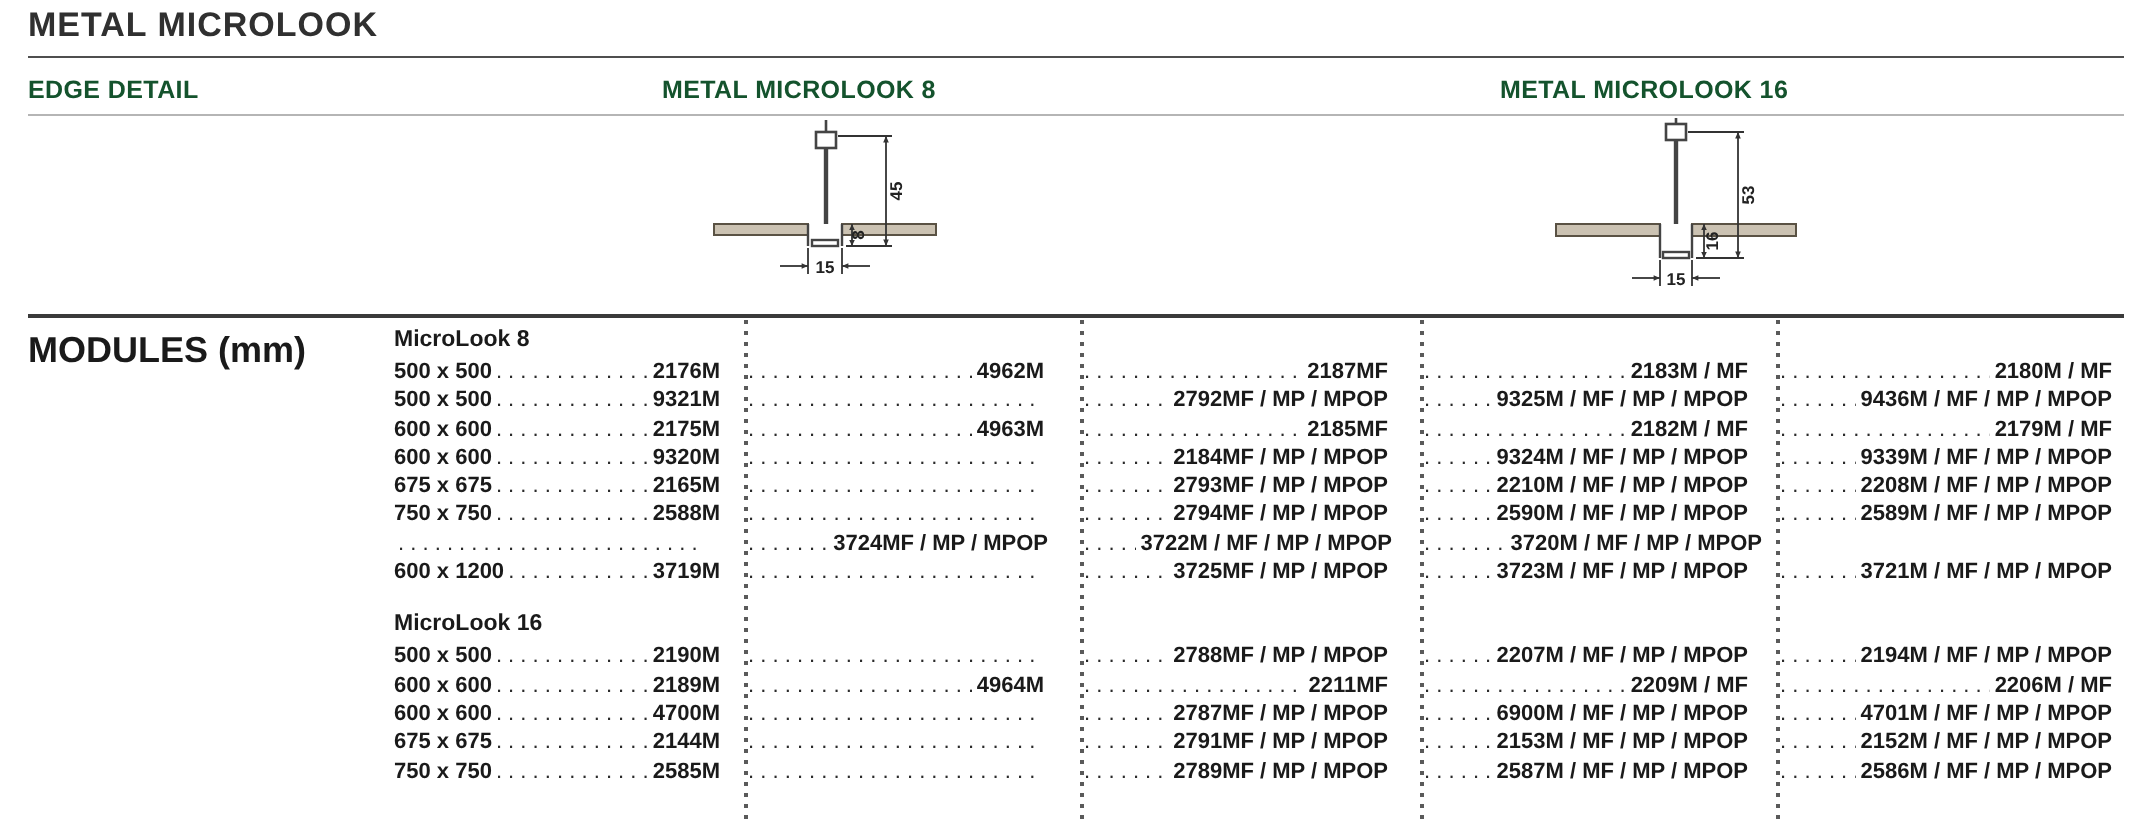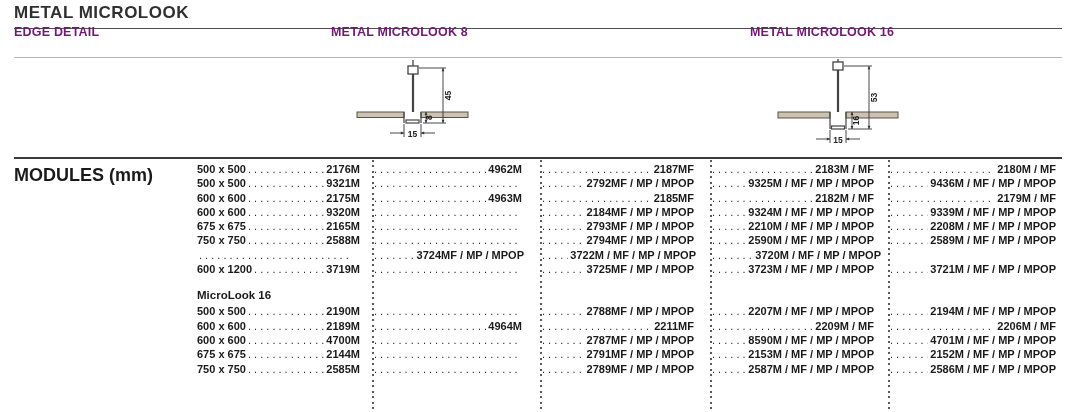--- a/index.html
+++ b/index.html
@@ -7,21 +7,21 @@
   body {
     width: 1070px; height: 412px; background: #ffffff;
     font-family: "Liberation Sans", sans-serif; color: #1a1a1a;
     position: relative; overflow: hidden;
   }
   .title { position: absolute; left: 14px; top: 3px; font-size: 17px; font-weight: 700; letter-spacing: .5px; color: #303030; text-align: right; }
   .rule { position: absolute; left: 14px; right: 8px; }
   .rule.r1 { top: 28px; border-top: 1.5px solid #4f4f4f; }
   .rule.r2 { top: 57px; border-top: 1px solid #b5b5b5; }
   .rule.r3 { top: 157px; border-top: 2px solid #3a3a3a; }
-  .colhead { position: absolute; top: 25px; font-size: 12.5px; font-weight: 700; color: #701a75; letter-spacing: .2px; }
+  .colhead { position: absolute; top: 38px; font-size: 12.5px; font-weight: 700; color: #14532d; letter-spacing: .2px; }
   .colhead.h1 { left: 14px; }
   .colhead.h2 { left: 331px; }
   .colhead.h3 { left: 750px; }
   .modules-label { position: absolute; left: 14px; top: 165px; font-size: 18px; font-weight: 700; }
   .diag { position: absolute; }
   .dimtext { font-size: 8.5px; font-weight: 700; fill: #222; font-family: "Liberation Sans", sans-serif; }
   .vsep { position: absolute; top: 160px; bottom: 2px; width: 1.5px;
           background-image: repeating-linear-gradient(to bottom, #5a5a5a 0 1.8px, transparent 1.8px 5.5px); }
   .vsep.s1 { left: 372px; } .vsep.s2 { left: 540px; } .vsep.s3 { left: 710px; } .vsep.s4 { left: 888px; }
   .table { position: absolute; left: 197px; top: 162px; width: 866px; font-size: 11px; font-weight: 700; }
@@ -129,224 +129,233 @@
 <div class="rule r3"></div>
 <div class="modules-label">MODULES (mm)</div>
 
 <div class="vsep s1"></div>
 <div class="vsep s2"></div>
 <div class="vsep s3"></div>
 <div class="vsep s4"></div>
 
 <div class="table">
 
-
-  <div class="trow">
-    <div class="cell ca">
-        <span class="mod">500 x 500</span>
-        <span class="leader"></span>
-        <span class="val">2176M</span>
-      </div>
-    <div class="cell cb">
-        <span class="leader"></span>
-        <span class="val">4962M</span>
-      </div>
-    <div class="cell cc">
-        <span class="leader"></span>
-        <span class="val">2187MF</span>
-      </div>
-    <div class="cell cd">
-        <span class="leader"></span>
-        <span class="val">2183M / MF</span>
-      </div>
-    <div class="cell ce">
-        <span class="leader"></span>
-        <span class="val">2180M / MF</span>
-      </div>
-  </div>
-
-  <div class="trow">
-    <div class="cell ca">
-        <span class="mod">500 x 500</span>
-        <span class="leader"></span>
-        <span class="val">9321M</span>
-      </div>
-    <div class="cell cb">
-        <span class="leader"></span>
-        <span class="val"></span>
-      </div>
-    <div class="cell cc">
-        <span class="leader"></span>
-        <span class="val">2792MF / MP / MPOP</span>
-      </div>
-    <div class="cell cd">
-        <span class="leader"></span>
-        <span class="val">9325M / MF / MP / MPOP</span>
-      </div>
-    <div class="cell ce">
-        <span class="leader"></span>
-        <span class="val">9436M / MF / MP / MPOP</span>
-      </div>
-  </div>
-
-  <div class="trow">
-    <div class="cell ca">
-        <span class="mod">600 x 600</span>
-        <span class="leader"></span>
-        <span class="val">2175M</span>
-      </div>
-    <div class="cell cb">
-        <span class="leader"></span>
-        <span class="val">4963M</span>
-      </div>
-    <div class="cell cc">
-        <span class="leader"></span>
-        <span class="val">2185MF</span>
-      </div>
-    <div class="cell cd">
-        <span class="leader"></span>
-        <span class="val">2182M / MF</span>
-      </div>
-    <div class="cell ce">
-        <span class="leader"></span>
-        <span class="val">2179M / MF</span>
-      </div>
-  </div>
-
-  <div class="trow">
-    <div class="cell ca">
-        <span class="mod">600 x 600</span>
-        <span class="leader"></span>
-        <span class="val">9320M</span>
-      </div>
-    <div class="cell cb">
-        <span class="leader"></span>
-        <span class="val"></span>
-      </div>
-    <div class="cell cc">
-        <span class="leader"></span>
-        <span class="val">2184MF / MP / MPOP</span>
-      </div>
-    <div class="cell cd">
-        <span class="leader"></span>
-        <span class="val">9324M / MF / MP / MPOP</span>
-      </div>
-    <div class="cell ce">
-        <span class="leader"></span>
-        <span class="val">9339M / MF / MP / MPOP</span>
-      </div>
-  </div>
-
-  <div class="trow">
-    <div class="cell ca">
-        <span class="mod">675 x 675</span>
-        <span class="leader"></span>
-        <span class="val">2165M</span>
-      </div>
-    <div class="cell cb">
-        <span class="leader"></span>
-        <span class="val"></span>
-      </div>
-    <div class="cell cc">
-        <span class="leader"></span>
-        <span class="val">2793MF / MP / MPOP</span>
-      </div>
-    <div class="cell cd">
-        <span class="leader"></span>
-        <span class="val">2210M / MF / MP / MPOP</span>
-      </div>
-    <div class="cell ce">
-        <span class="leader"></span>
-        <span class="val">2208M / MF / MP / MPOP</span>
-      </div>
-  </div>
-
-  <div class="trow">
-    <div class="cell ca">
-        <span class="mod">750 x 750</span>
-        <span class="leader"></span>
-        <span class="val">2588M</span>
-      </div>
-    <div class="cell cb">
-        <span class="leader"></span>
-        <span class="val"></span>
-      </div>
-    <div class="cell cc">
-        <span class="leader"></span>
-        <span class="val">2794MF / MP / MPOP</span>
-      </div>
-    <div class="cell cd">
-        <span class="leader"></span>
-        <span class="val">2590M / MF / MP / MPOP</span>
-      </div>
-    <div class="cell ce">
-        <span class="leader"></span>
-        <span class="val">2589M / MF / MP / MPOP</span>
-      </div>
-  </div>
-
-  <div class="trow">
-    <div class="cell cb">
-        <span class="leader"></span>
-        <span class="val"></span>
-      </div>
-    <div class="cell cc">
-        <span class="leader"></span>
-        <span class="val">3724MF / MP / MPOP</span>
-      </div>
-    <div class="cell cd">
-        <span class="leader"></span>
-        <span class="val">3722M / MF / MP / MPOP</span>
-      </div>
-    <div class="cell ce">
-        <span class="leader"></span>
-        <span class="val">3720M / MF / MP / MPOP</span>
-      </div>
-  </div>
-
-  <div class="trow">
-    <div class="cell ca">
-        <span class="mod">600 x 1200</span>
-        <span class="leader"></span>
-        <span class="val">3719M</span>
-      </div>
-    <div class="cell cb">
-        <span class="leader"></span>
-        <span class="val"></span>
-      </div>
-    <div class="cell cc">
-        <span class="leader"></span>
-        <span class="val">3725MF / MP / MPOP</span>
-      </div>
-    <div class="cell cd">
-        <span class="leader"></span>
-        <span class="val">3723M / MF / MP / MPOP</span>
-      </div>
-    <div class="cell ce">
-        <span class="leader"></span>
-        <span class="val">3721M / MF / MP / MPOP</span>
-      </div>
-  </div>
-
-  <div class="gap"></div>
-
   <div class="trow section">
     <div class="cell ca">
-        <span class="sect-title">MicroLook 16</span>
+        <span class="sect-title">MicroLook 8</span>
       </div>
     <div class="cell cb"></div>
       <div class="cell cc"></div>
       <div class="cell cd"></div>
       <div class="cell ce"></div>
   </div>
 
   <div class="trow">
     <div class="cell ca">
         <span class="mod">500 x 500</span>
         <span class="leader"></span>
+        <span class="val">2176M</span>
+      </div>
+    <div class="cell cb">
+        <span class="leader"></span>
+        <span class="val">4962M</span>
+      </div>
+    <div class="cell cc">
+        <span class="leader"></span>
+        <span class="val">2187MF</span>
+      </div>
+    <div class="cell cd">
+        <span class="leader"></span>
+        <span class="val">2183M / MF</span>
+      </div>
+    <div class="cell ce">
+        <span class="leader"></span>
+        <span class="val">2180M / MF</span>
+      </div>
+  </div>
+
+  <div class="trow">
+    <div class="cell ca">
+        <span class="mod">500 x 500</span>
+        <span class="leader"></span>
+        <span class="val">9321M</span>
+      </div>
+    <div class="cell cb">
+        <span class="leader"></span>
+        <span class="val"></span>
+      </div>
+    <div class="cell cc">
+        <span class="leader"></span>
+        <span class="val">2792MF / MP / MPOP</span>
+      </div>
+    <div class="cell cd">
+        <span class="leader"></span>
+        <span class="val">9325M / MF / MP / MPOP</span>
+      </div>
+    <div class="cell ce">
+        <span class="leader"></span>
+        <span class="val">9436M / MF / MP / MPOP</span>
+      </div>
+  </div>
+
+  <div class="trow">
+    <div class="cell ca">
+        <span class="mod">600 x 600</span>
+        <span class="leader"></span>
+        <span class="val">2175M</span>
+      </div>
+    <div class="cell cb">
+        <span class="leader"></span>
+        <span class="val">4963M</span>
+      </div>
+    <div class="cell cc">
+        <span class="leader"></span>
+        <span class="val">2185MF</span>
+      </div>
+    <div class="cell cd">
+        <span class="leader"></span>
+        <span class="val">2182M / MF</span>
+      </div>
+    <div class="cell ce">
+        <span class="leader"></span>
+        <span class="val">2179M / MF</span>
+      </div>
+  </div>
+
+  <div class="trow">
+    <div class="cell ca">
+        <span class="mod">600 x 600</span>
+        <span class="leader"></span>
+        <span class="val">9320M</span>
+      </div>
+    <div class="cell cb">
+        <span class="leader"></span>
+        <span class="val"></span>
+      </div>
+    <div class="cell cc">
+        <span class="leader"></span>
+        <span class="val">2184MF / MP / MPOP</span>
+      </div>
+    <div class="cell cd">
+        <span class="leader"></span>
+        <span class="val">9324M / MF / MP / MPOP</span>
+      </div>
+    <div class="cell ce">
+        <span class="leader"></span>
+        <span class="val">9339M / MF / MP / MPOP</span>
+      </div>
+  </div>
+
+  <div class="trow">
+    <div class="cell ca">
+        <span class="mod">675 x 675</span>
+        <span class="leader"></span>
+        <span class="val">2165M</span>
+      </div>
+    <div class="cell cb">
+        <span class="leader"></span>
+        <span class="val"></span>
+      </div>
+    <div class="cell cc">
+        <span class="leader"></span>
+        <span class="val">2793MF / MP / MPOP</span>
+      </div>
+    <div class="cell cd">
+        <span class="leader"></span>
+        <span class="val">2210M / MF / MP / MPOP</span>
+      </div>
+    <div class="cell ce">
+        <span class="leader"></span>
+        <span class="val">2208M / MF / MP / MPOP</span>
+      </div>
+  </div>
+
+  <div class="trow">
+    <div class="cell ca">
+        <span class="mod">750 x 750</span>
+        <span class="leader"></span>
+        <span class="val">2588M</span>
+      </div>
+    <div class="cell cb">
+        <span class="leader"></span>
+        <span class="val"></span>
+      </div>
+    <div class="cell cc">
+        <span class="leader"></span>
+        <span class="val">2794MF / MP / MPOP</span>
+      </div>
+    <div class="cell cd">
+        <span class="leader"></span>
+        <span class="val">2590M / MF / MP / MPOP</span>
+      </div>
+    <div class="cell ce">
+        <span class="leader"></span>
+        <span class="val">2589M / MF / MP / MPOP</span>
+      </div>
+  </div>
+
+  <div class="trow">
+    <div class="cell cb">
+        <span class="leader"></span>
+        <span class="val"></span>
+      </div>
+    <div class="cell cc">
+        <span class="leader"></span>
+        <span class="val">3724MF / MP / MPOP</span>
+      </div>
+    <div class="cell cd">
+        <span class="leader"></span>
+        <span class="val">3722M / MF / MP / MPOP</span>
+      </div>
+    <div class="cell ce">
+        <span class="leader"></span>
+        <span class="val">3720M / MF / MP / MPOP</span>
+      </div>
+  </div>
+
+  <div class="trow">
+    <div class="cell ca">
+        <span class="mod">600 x 1200</span>
+        <span class="leader"></span>
+        <span class="val">3719M</span>
+      </div>
+    <div class="cell cb">
+        <span class="leader"></span>
+        <span class="val"></span>
+      </div>
+    <div class="cell cc">
+        <span class="leader"></span>
+        <span class="val">3725MF / MP / MPOP</span>
+      </div>
+    <div class="cell cd">
+        <span class="leader"></span>
+        <span class="val">3723M / MF / MP / MPOP</span>
+      </div>
+    <div class="cell ce">
+        <span class="leader"></span>
+        <span class="val">3721M / MF / MP / MPOP</span>
+      </div>
+  </div>
+
+  <div class="gap"></div>
+
+  <div class="trow section">
+    <div class="cell ca">
+        <span class="sect-title">MicroLook 16</span>
+      </div>
+    <div class="cell cb"></div>
+      <div class="cell cc"></div>
+      <div class="cell cd"></div>
+      <div class="cell ce"></div>
+  </div>
+
+  <div class="trow">
+    <div class="cell ca">
+        <span class="mod">500 x 500</span>
+        <span class="leader"></span>
         <span class="val">2190M</span>
       </div>
     <div class="cell cb">
         <span class="leader"></span>
         <span class="val"></span>
       </div>
     <div class="cell cc">
         <span class="leader"></span>
         <span class="val">2788MF / MP / MPOP</span>
       </div>
@@ -393,21 +402,21 @@
     <div class="cell cb">
         <span class="leader"></span>
         <span class="val"></span>
       </div>
     <div class="cell cc">
         <span class="leader"></span>
         <span class="val">2787MF / MP / MPOP</span>
       </div>
     <div class="cell cd">
         <span class="leader"></span>
-        <span class="val">8590M / MF / MP / MPOP</span>
+        <span class="val">6900M / MF / MP / MPOP</span>
       </div>
     <div class="cell ce">
         <span class="leader"></span>
         <span class="val">4701M / MF / MP / MPOP</span>
       </div>
   </div>
 
   <div class="trow">
     <div class="cell ca">
         <span class="mod">675 x 675</span>

